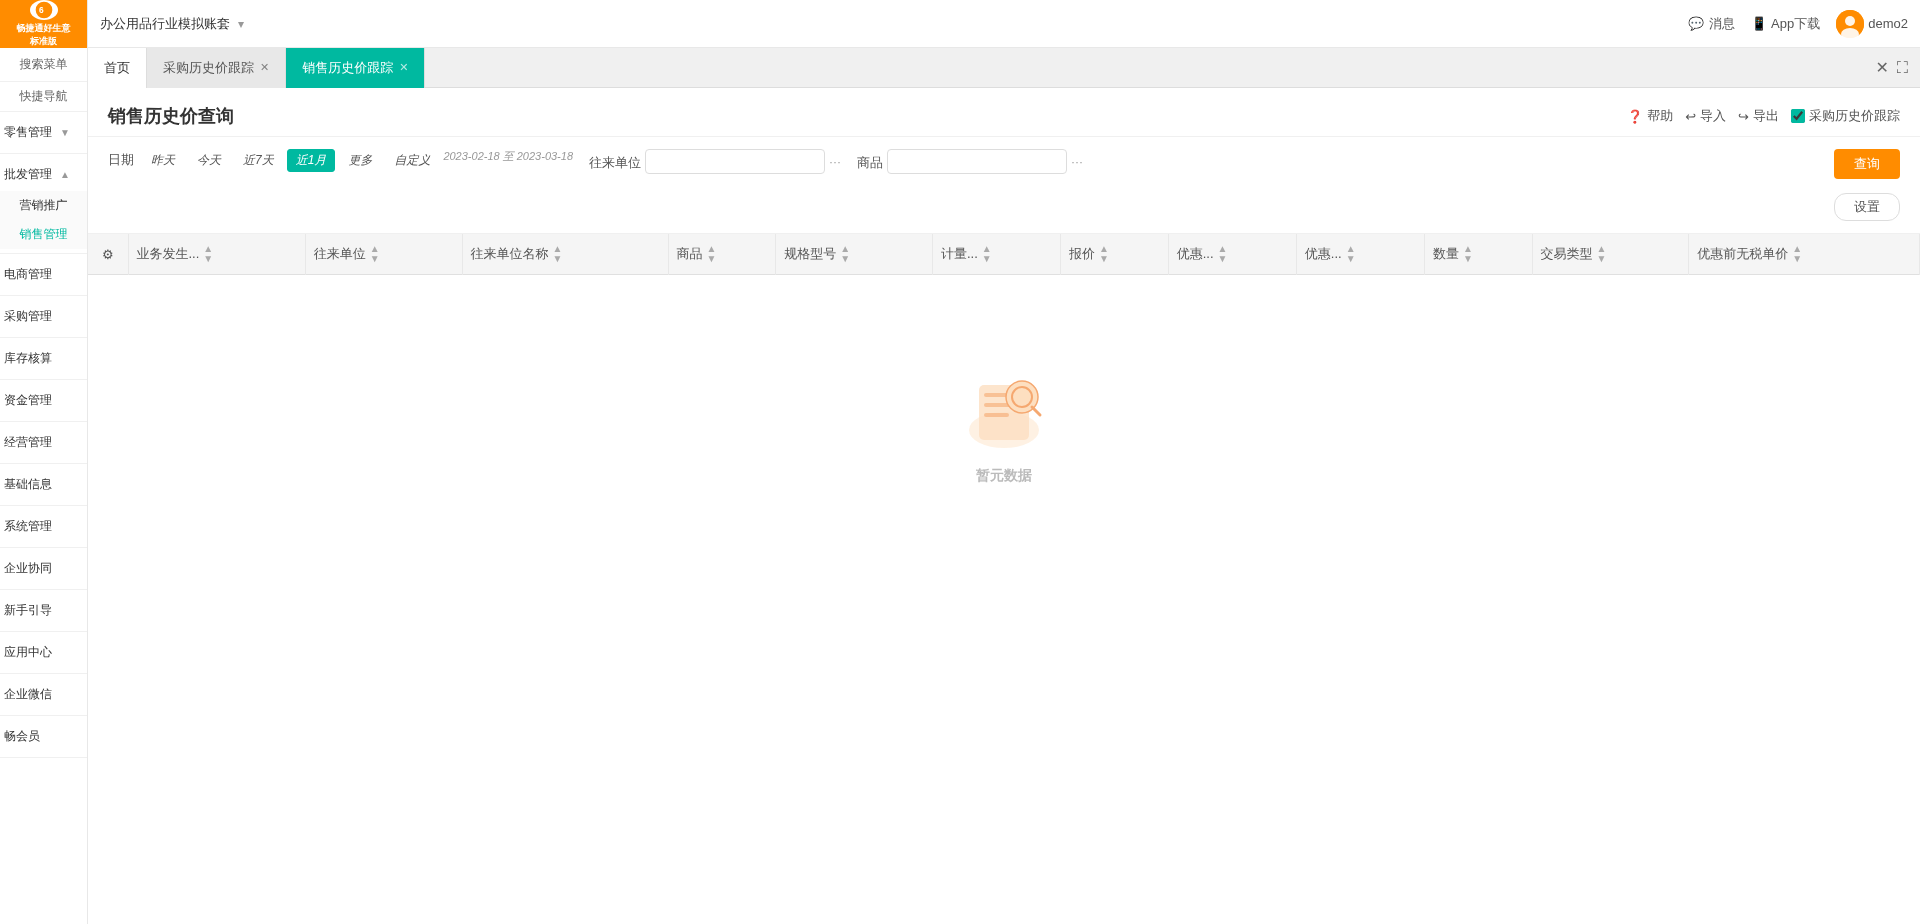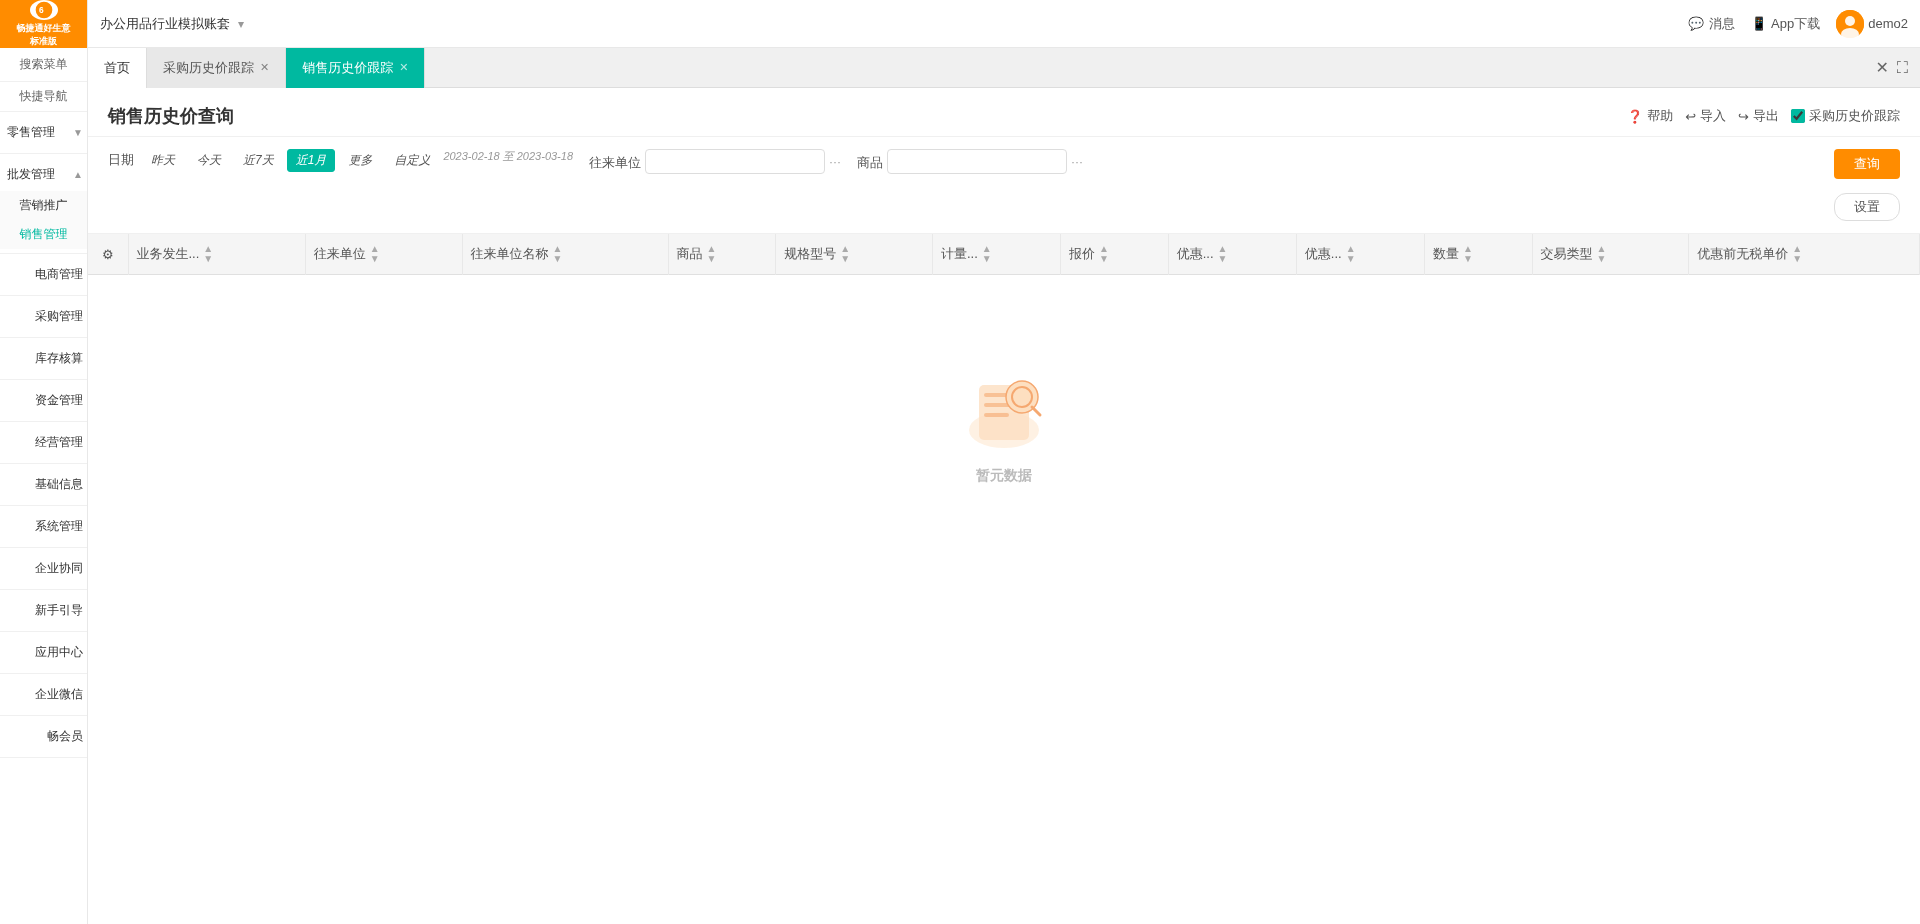--- a/index.html
+++ b/index.html
@@ -61,23 +61,23 @@
       border-bottom: 1px solid #f0f0f0;
     }
     .sidebar-item {
       padding: 8px 4px;
       text-align: center;
       color: #333;
       font-size: 12px;
       cursor: pointer;
       display: flex;
       align-items: center;
-      justify-content: flex-end;
+      justify-content: flex-start;
       flex-direction: row;
-      gap: 18px;
+      gap: 8px;
     }
     .sidebar-item .arrow { font-size: 10px; color: #999; }
 
     .sidebar-sub-item {
       padding: 6px 4px;
       text-align: center;
       color: #333;
       font-size: 12px;
       cursor: pointer;
       background: #fafafa;

